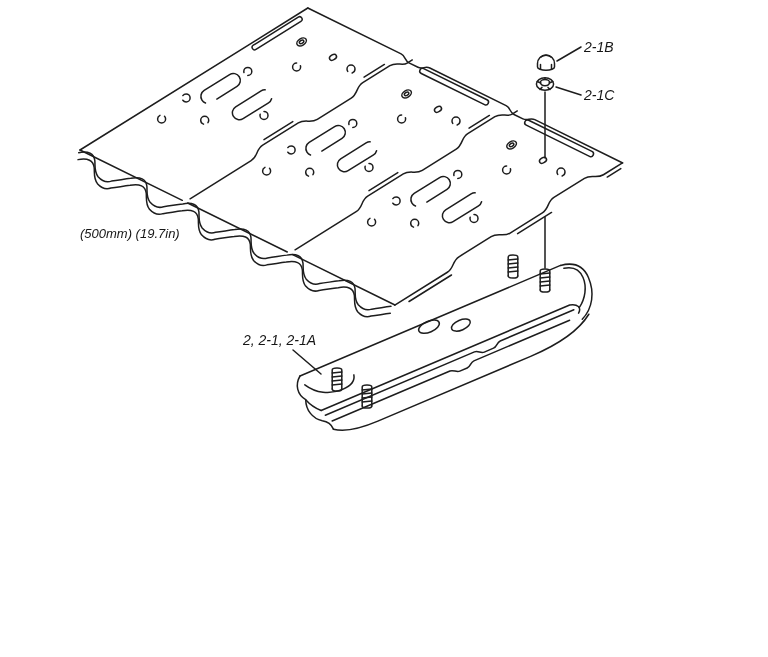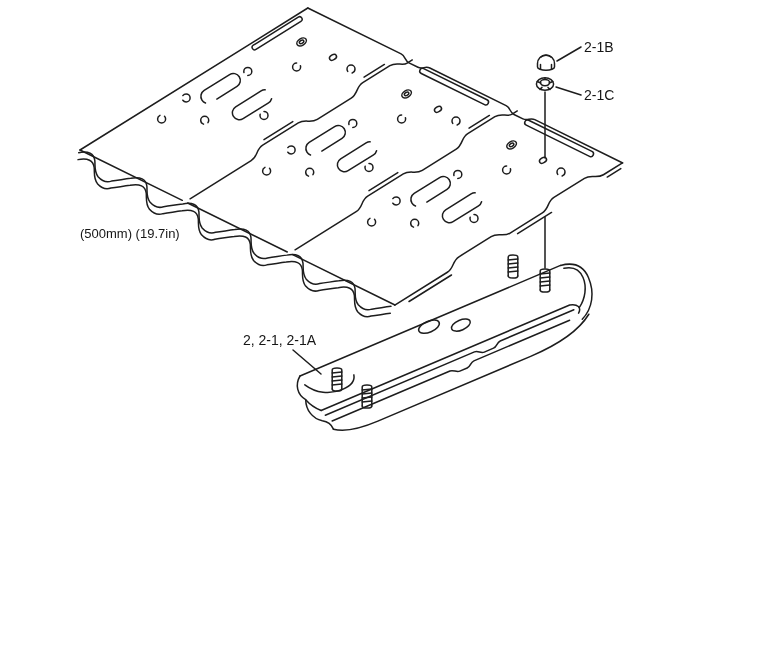--- a/index.html
+++ b/index.html
@@ -1,17 +1,17 @@
 <!DOCTYPE html>
 <html><head>
 <meta charset="utf-8">
 <style>
   html,body{margin:0;padding:0;background:#ffffff;}
   .stage{position:relative;width:768px;height:526px;background:#fff;overflow:hidden;
-         font-family:"Liberation Sans",sans-serif;}
+         font-family:"Liberation Sans",sans-serif;font-style:italic;}
   svg{position:absolute;left:0;top:0;}
   text{fill:#161616;}
   .callout{font-size:14px;}
   .dim{font-size:13px;}
 </style>
 </head>
 <body>
 
 <div class="stage">
 <svg width="768" height="657" viewBox="0 0 768 657">

